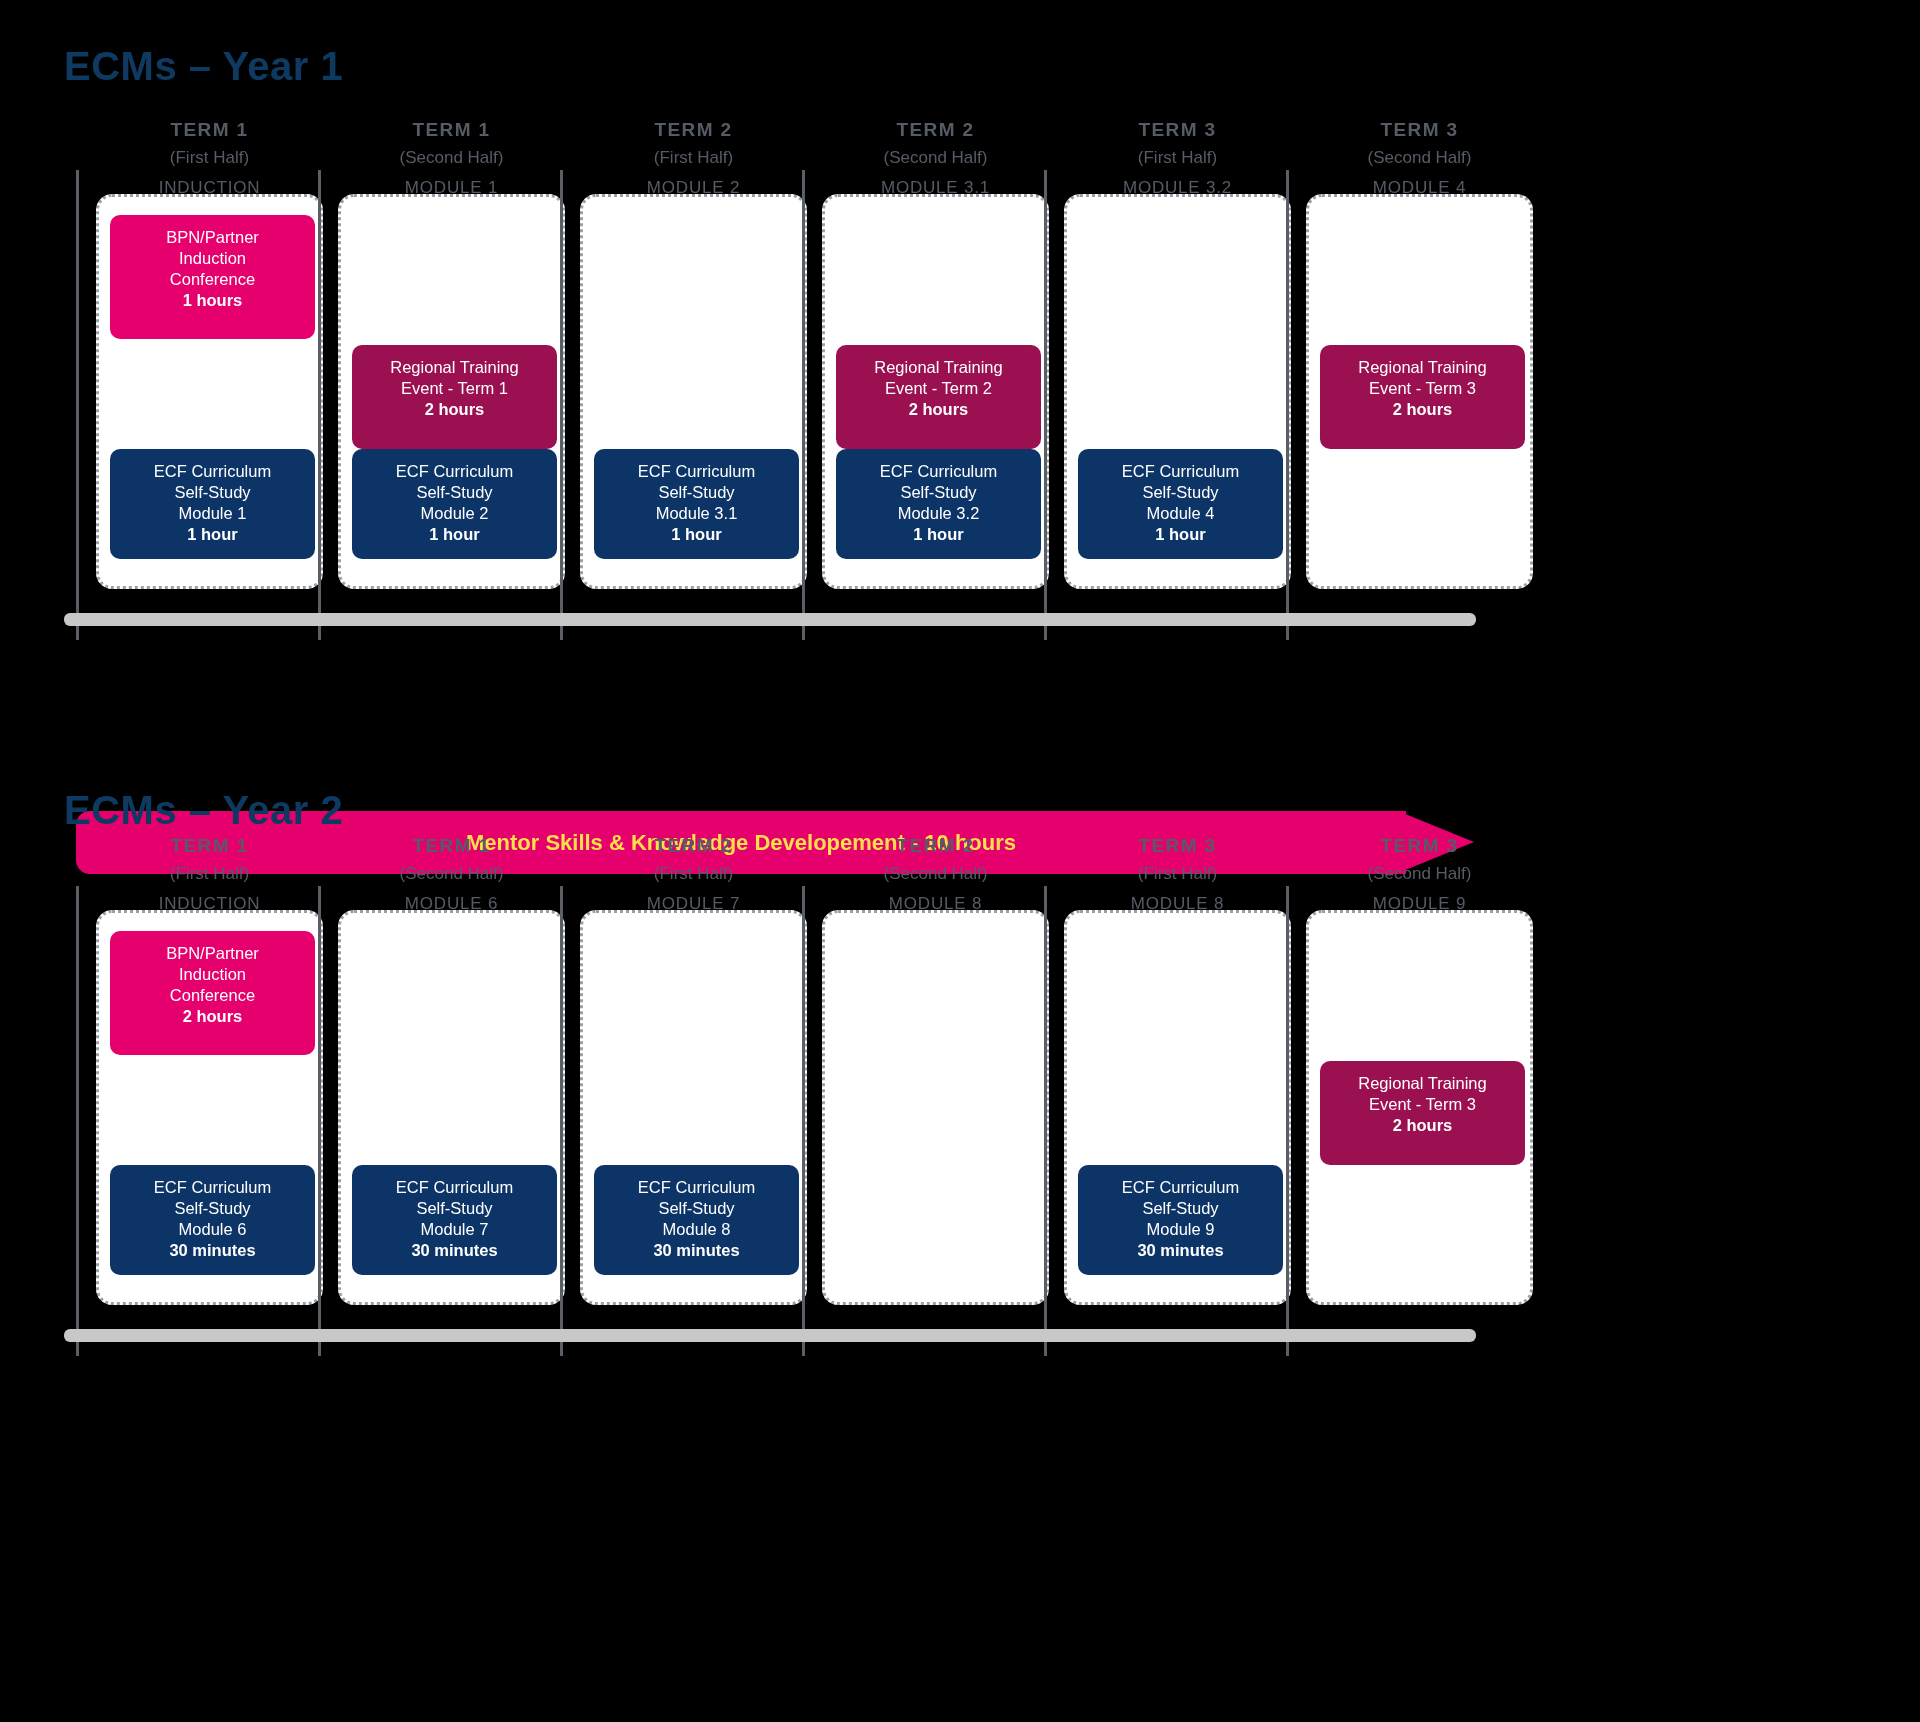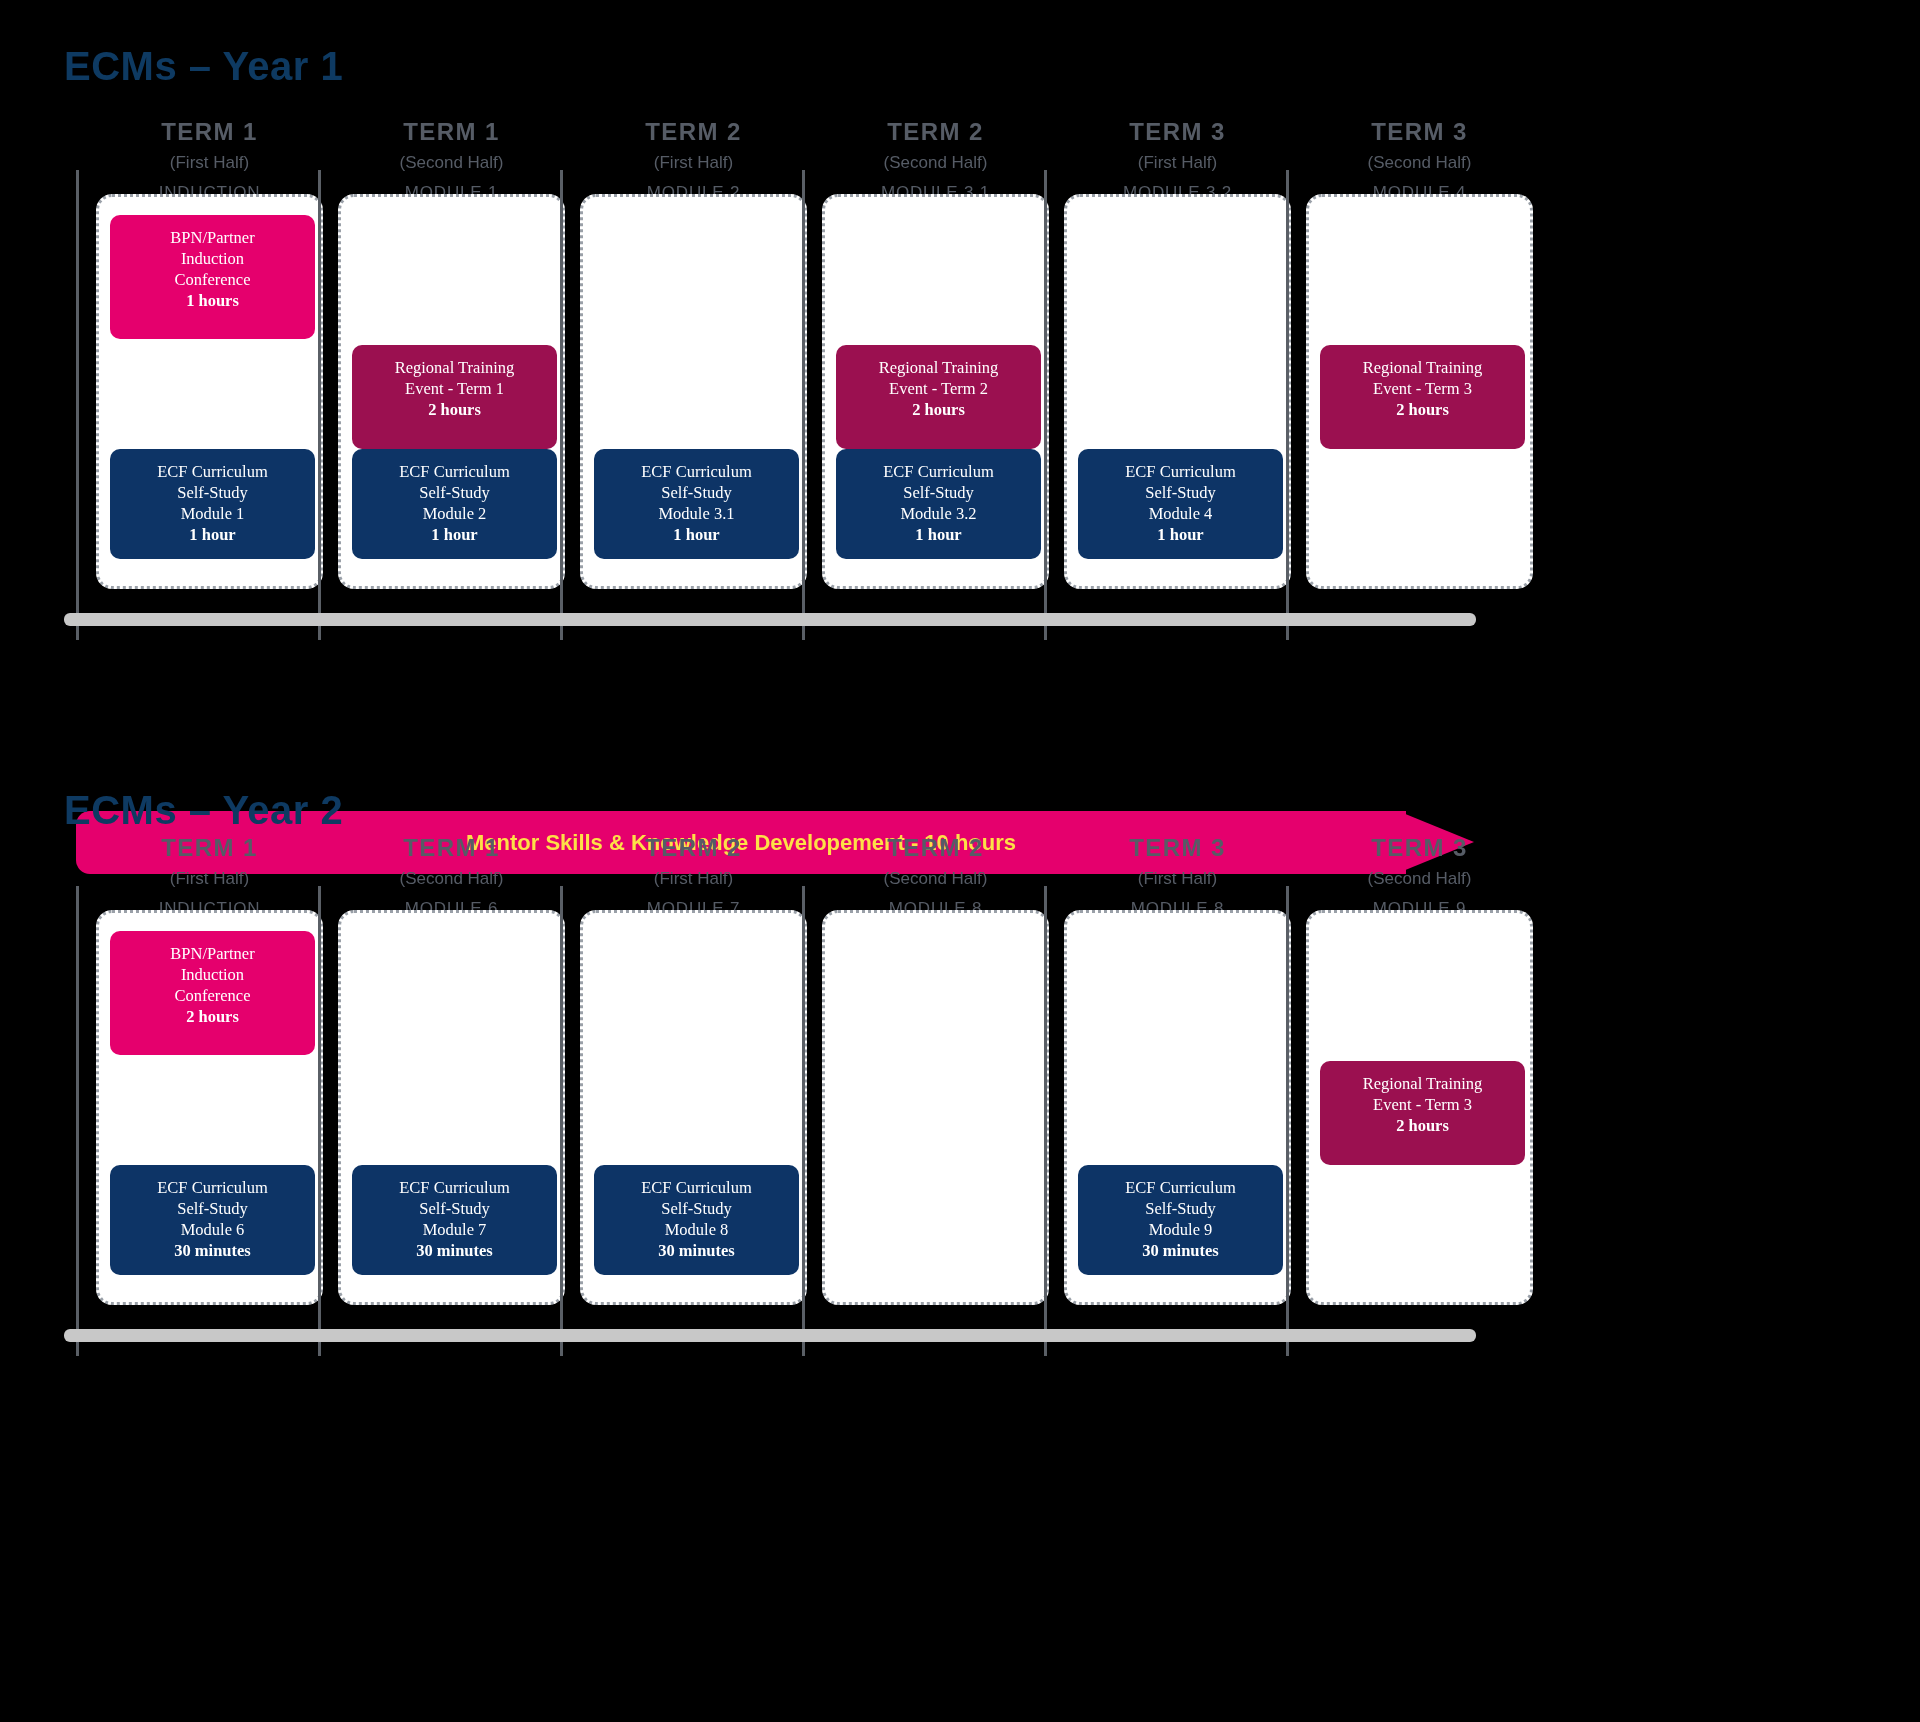--- a/index.html
+++ b/index.html
@@ -28,21 +28,21 @@
   #sec2 { top:826px; }
 
   .cols { position:absolute; left:0; top:0; width:1920px; height:100%; }
 
   .col {
     position:absolute;
     width:227px;
   }
   .col-head { text-align:center; color:#565c66; }
   .term-line {
-    font-size:24px;
+    font-size:19px;
     font-weight:700;
     letter-spacing:1.4px;
     line-height:1.0;
     padding-top:10px;
   }
   .half-line {
     font-size:17px;
     line-height:1.0;
     padding-top:10px;
   }
@@ -69,21 +69,20 @@
   .chip {
     position:absolute;
     left:11px;
     width:205px;
     border-radius:10px;
     color:#ffffff;
     text-align:center;
     font-size:16.5px;
     line-height:1.28;
     padding:12px 6px;
-    font-family:Liberation Serif, serif;
   }
   .chip b { font-weight:700; display:block; }
 
   .chip.pink   { background:#e5006d; }
   .chip.maroon { background:#9b1050; }
   .chip.navy   { background:#0d3466; }
 
   
   .tick {
     position:absolute;

